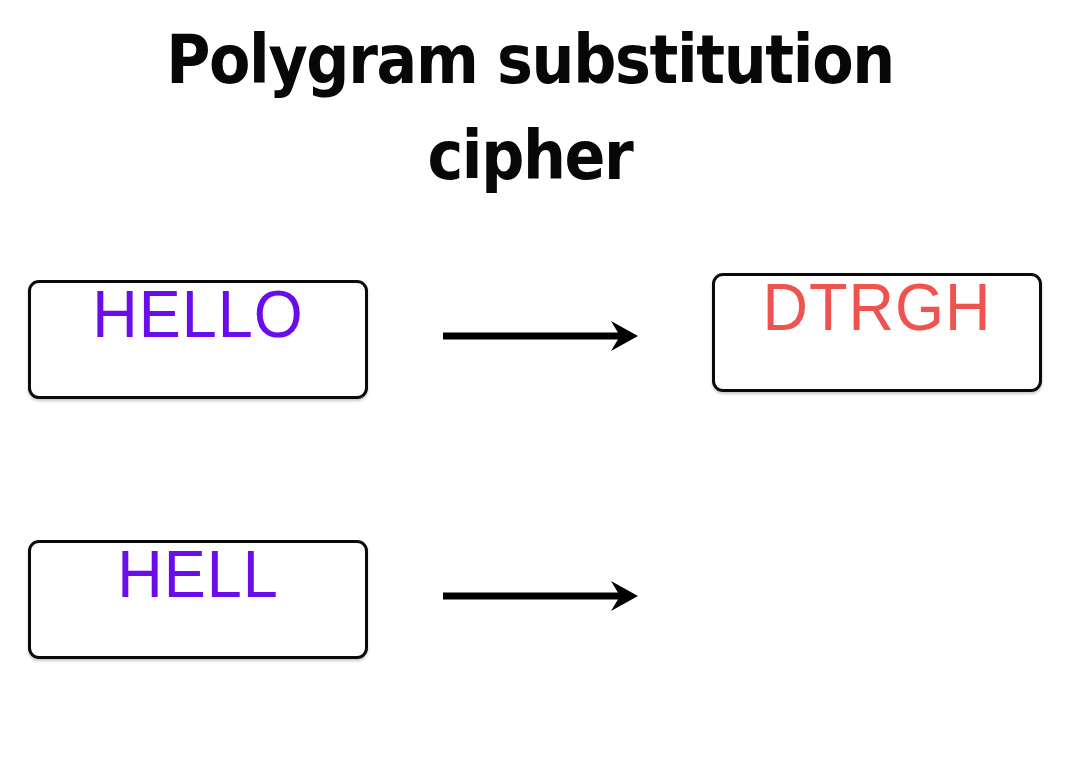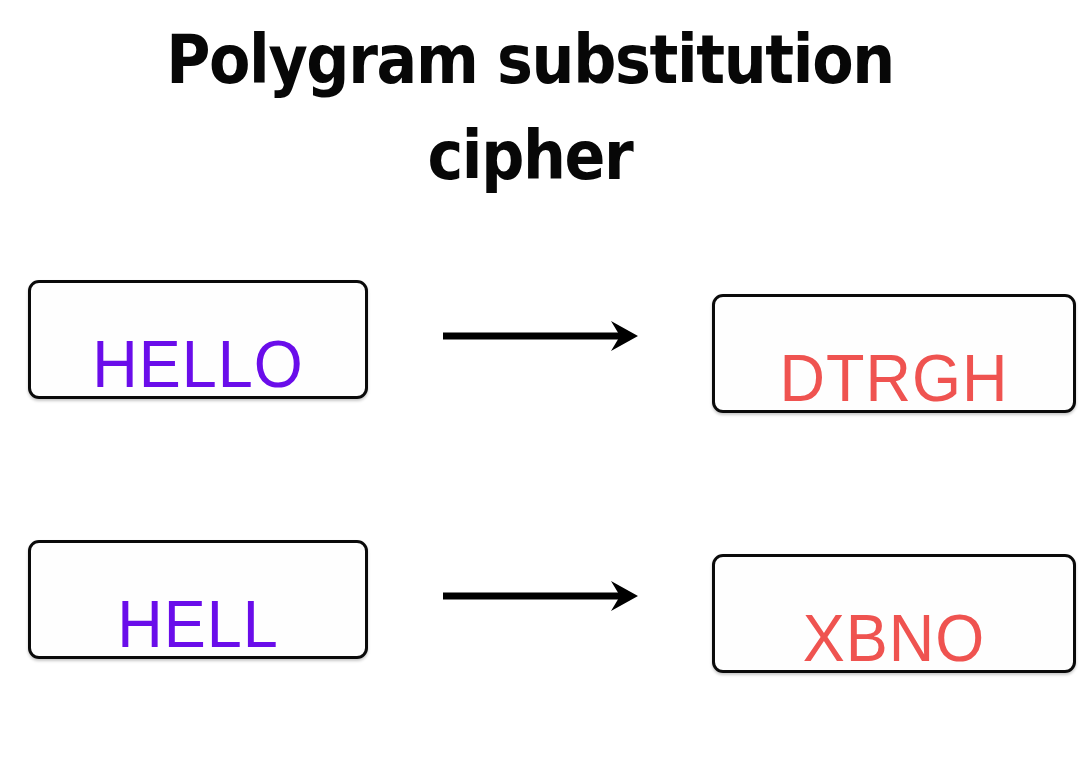--- a/index.html
+++ b/index.html
@@ -48,33 +48,33 @@
   #cipher-row-2 { top: 532px; text-decoration: underline; }
 
   .word-box {
     position: absolute;
     box-sizing: border-box;
     background: #fefefe;
     border: 3px solid #0a0a0a;
     border-radius: 11px;
     box-shadow: 0 2px 3px rgba(0,0,0,0.22);
     display: flex;
-    align-items: flex-end;
+    align-items: flex-start;
     justify-content: center;
   }
   .word-box.plain {
     left: 28px;
     top: 8px;
     width: 340px;
     height: 119px;
   }
   .word-box.cipher {
     left: 712px;
-    top: 22px;
-    width: 364px;
+    top: 1px;
+    width: 330px;
     height: 119px;
   }
 
   .word-text {
     font-family: "Liberation Sans", "DejaVu Sans", sans-serif;
     font-weight: 300;
     font-size: 63px;
     line-height: 1;
     letter-spacing: 1px;
     transform: scaleY(1.06);
@@ -127,17 +127,14 @@
     <span class="word-text plain-text">HELL</span>
   </div>
 
   <div class="arrow">
     <svg width="200" height="40" viewBox="0 0 200 40" xmlns="http://www.w3.org/2000/svg" aria-hidden="true">
       <line x1="3" y1="20" x2="180" y2="20" stroke="#000000" stroke-width="7"></line>
       <polygon points="171,5 198,20 171,35 180,20" fill="#000000"></polygon>
     </svg>
   </div>
 
-  <div class="word-box cipher">
-    <span class="word-text cipher-text">XBNO</span>
-  </div>
 
 </div>
 
 </body></html>

